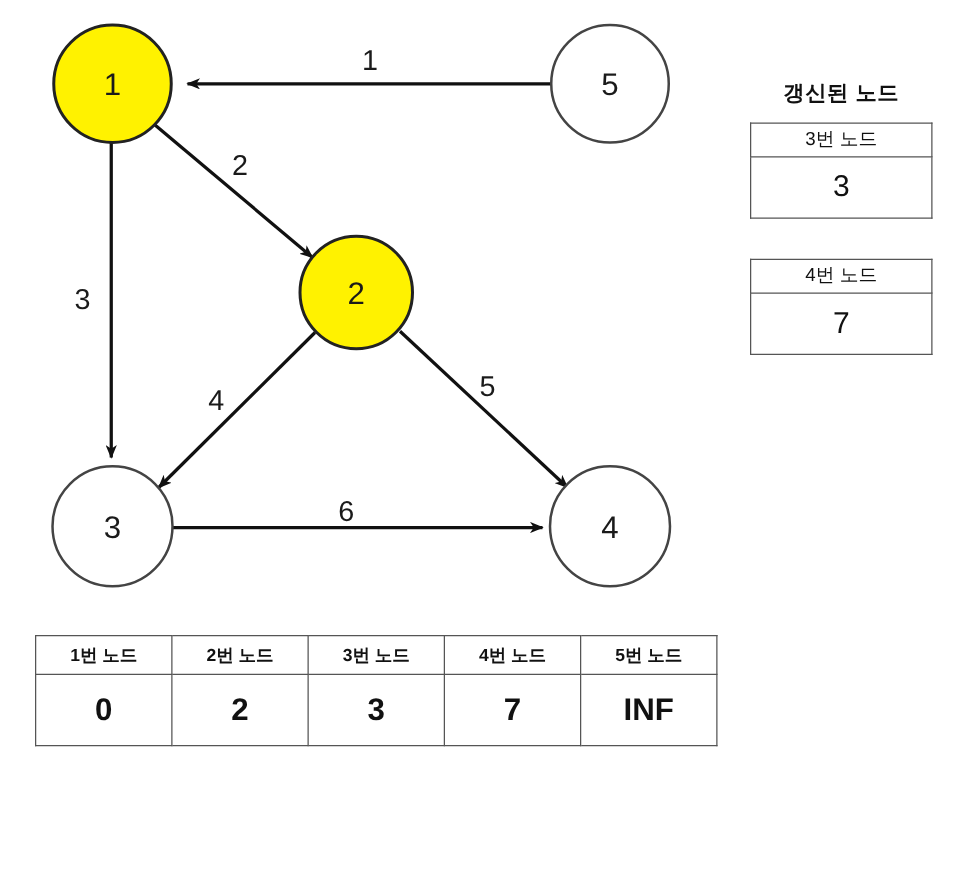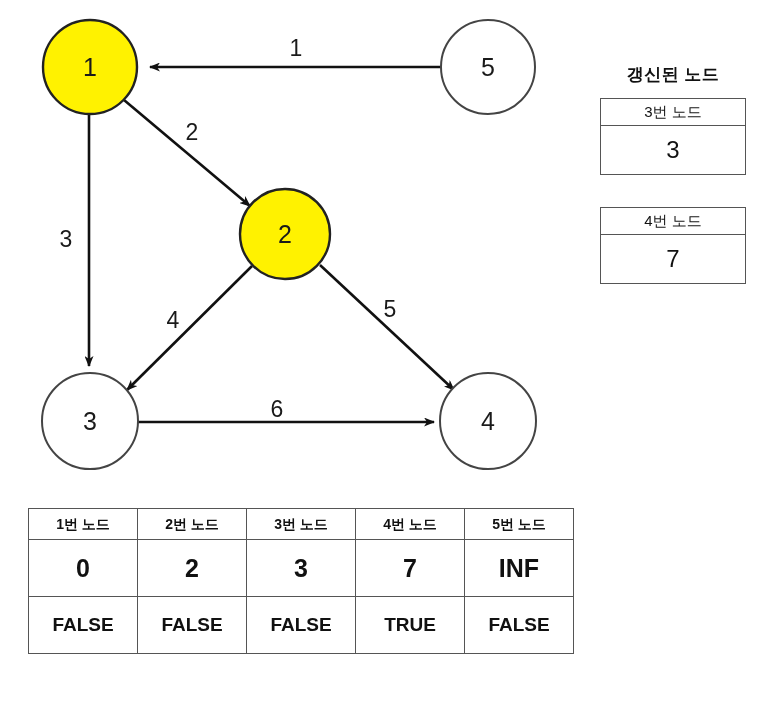--- a/index.html
+++ b/index.html
@@ -229,22 +229,15 @@
       <td class="hdr">4번 노드</td>
       <td class="hdr">5번 노드</td>
     </tr>
     <tr>
       <td class="val">0</td>
       <td class="val">2</td>
       <td class="val">3</td>
       <td class="val">7</td>
       <td class="val">INF</td>
     </tr>
-    <tr>
-      <td class="flag">FALSE</td>
-      <td class="flag">FALSE</td>
-      <td class="flag">FALSE</td>
-      <td class="flag">TRUE</td>
-      <td class="flag">FALSE</td>
-    </tr>
   </tbody>
     </table>
 </div>
 
 </body></html>

